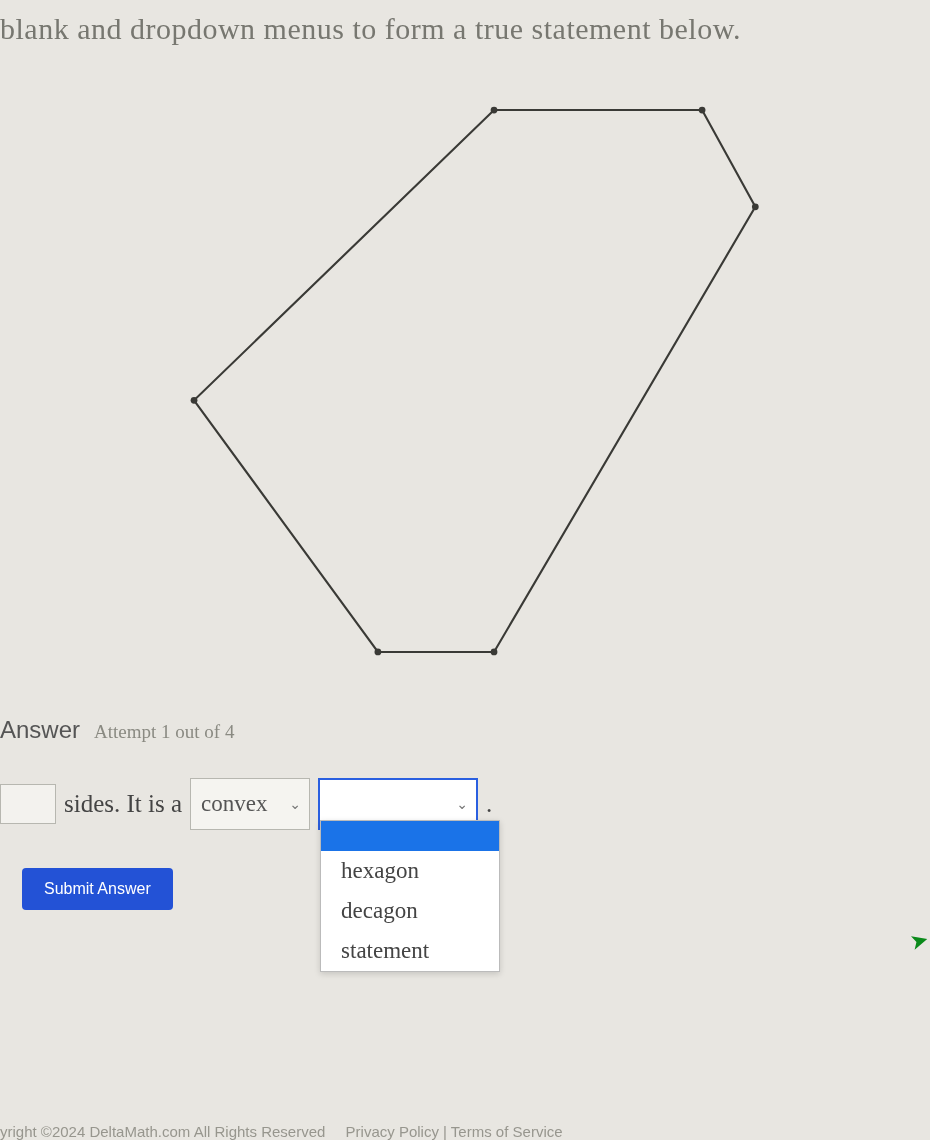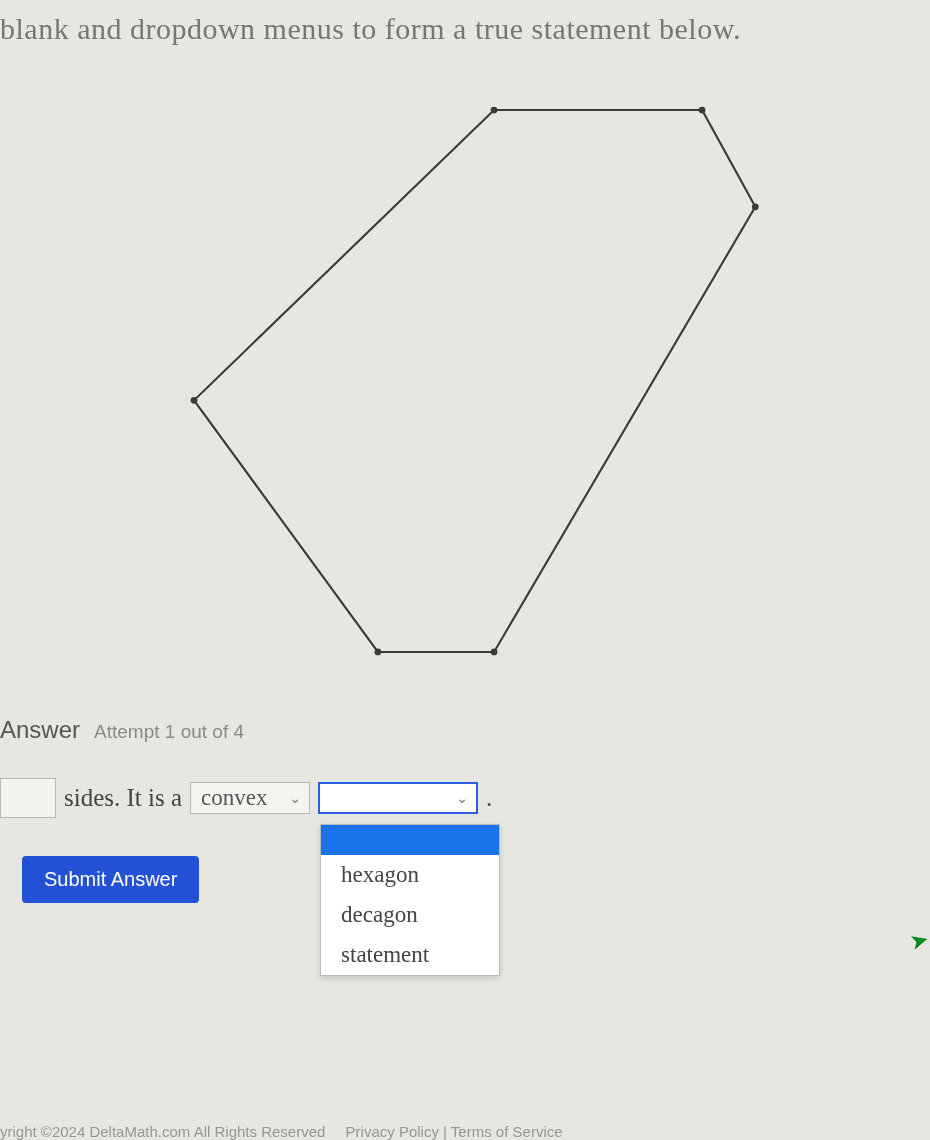--- a/index.html
+++ b/index.html
@@ -38,21 +38,21 @@
   }
   .answer-label {
     font-size: 24px;
     color: #555;
     font-weight: 500;
     font-family: Arial, Helvetica, sans-serif;
   }
   .attempt {
     font-size: 19px;
     color: #8a8a82;
-    font-family: Liberation Sans, sans-serif;
+    font-family: Liberation Serif, serif;
   }
   .statement {
     font-size: 25px;
     color: #444;
     display: flex;
     align-items: center;
     flex-wrap: wrap;
     gap: 8px;
     font-family: Georgia, serif;
     position: relative;
@@ -65,21 +65,21 @@
     font-size: 22px;
     text-align: center;
     font-family: Georgia, serif;
   }
   .select-wrap {
     position: relative;
     display: inline-flex;
     align-items: center;
     border: 1px solid #b7b7b0;
     background: #f5f4f0;
-    height: 32px;
+    height: 52px;
     padding: 0 30px 0 10px;
     font-size: 23px;
     color: #555;
     font-family: Georgia, serif;
     cursor: pointer;
     min-width: 120px;
   }
   .select-wrap.active {
     border: 2px solid #2a5fe0;
     background: #fff;
@@ -114,21 +114,21 @@
     background: #1a73e8;
     height: 30px;
     padding: 4px 12px;
   }
   .submit-btn {
     margin-top: 38px;
     background: #2352d6;
     color: #fff;
     border: none;
     padding: 12px 22px;
-    font-size: 20px;
+    font-size: 16px;
     font-family: Arial, Helvetica, sans-serif;
     border-radius: 4px;
     cursor: pointer;
     margin-left: 22px;
   }
   .footer {
     position: absolute;
     bottom: 0;
     left: 0;
     font-size: 15px;

